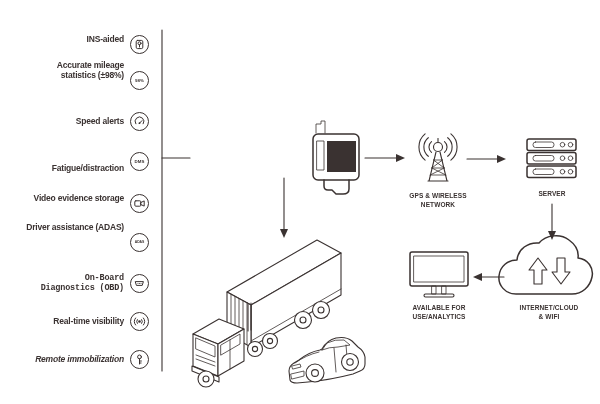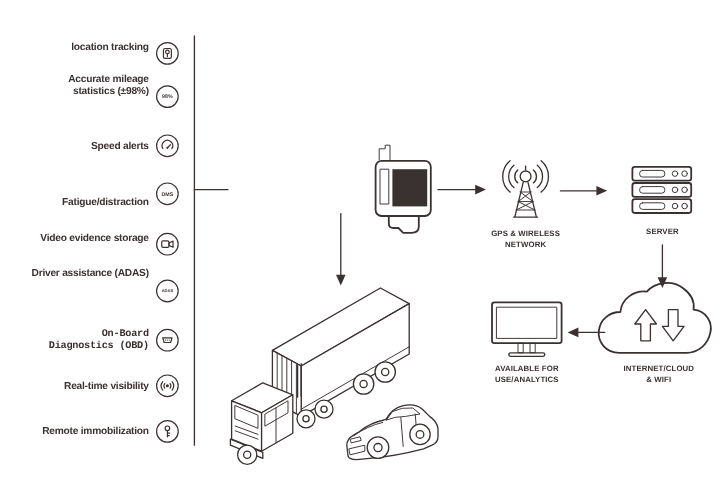--- a/index.html
+++ b/index.html
@@ -162,21 +162,21 @@
       <path class="thin" d="M292,366 L300,364 L301,367 L293,369 Z"></path>
       <circle class="w" cx="315" cy="373" r="9"></circle>
         <circle cx="315" cy="373" r="3.4"></circle>
       <circle class="w" cx="350" cy="362" r="8.5"></circle>
         <circle cx="350" cy="362" r="3.2"></circle>
     </g>
   </svg>
 
   <div>
       <div class="feat-label" style="top: 34px;">
-        <div>location tracking</div>
+        <div>INS-aided</div>
       </div>
       <span class="feat-icon" style="top: 34.5px;">
         <svg viewBox="0 0 13 13" width="13" height="13">
           <rect x="3.2" y="2.4" width="6.6" height="8.2" rx="1.4"></rect>
           <circle cx="6.5" cy="5.3" r="1.5"></circle>
           <path d="M6.5,6.8 V9"></path>
         </svg>
       </span>
       <div class="feat-label" style="top: 60px;">
         <div>Accurate mileage</div>
@@ -230,21 +230,21 @@
       </span>
       <div class="feat-label" style="top: 316px;">
         <div>Real-time visibility</div>
       </div>
       <span class="feat-icon" style="top: 311.5px;">
         <svg viewBox="0 0 13 13" width="13" height="13">
           <circle class="f" cx="6.5" cy="6.5" r="1.3"></circle>
           <path d="M4.3,4.6 A3.2,3.2 0 0 0 4.3,8.4 M2.6,3 A5.6,5.6 0 0 0 2.6,10 M8.7,4.6 A3.2,3.2 0 0 1 8.7,8.4 M10.4,3 A5.6,5.6 0 0 1 10.4,10"></path>
         </svg>
       </span>
-      <div class="feat-label" style="top: 354px;">
+      <div class="feat-label" style="top: 354px; font-style: italic;">
         <div>Remote immobilization</div>
       </div>
       <span class="feat-icon" style="top: 349.5px;">
         <svg viewBox="0 0 13 13" width="13" height="13">
           <circle cx="6.5" cy="3.9" r="1.9"></circle>
           <path d="M6.5,5.8 V11 M6.5,8 H8.4 M6.5,10 H8.1"></path>
         </svg>
       </span>
     </div>
 

